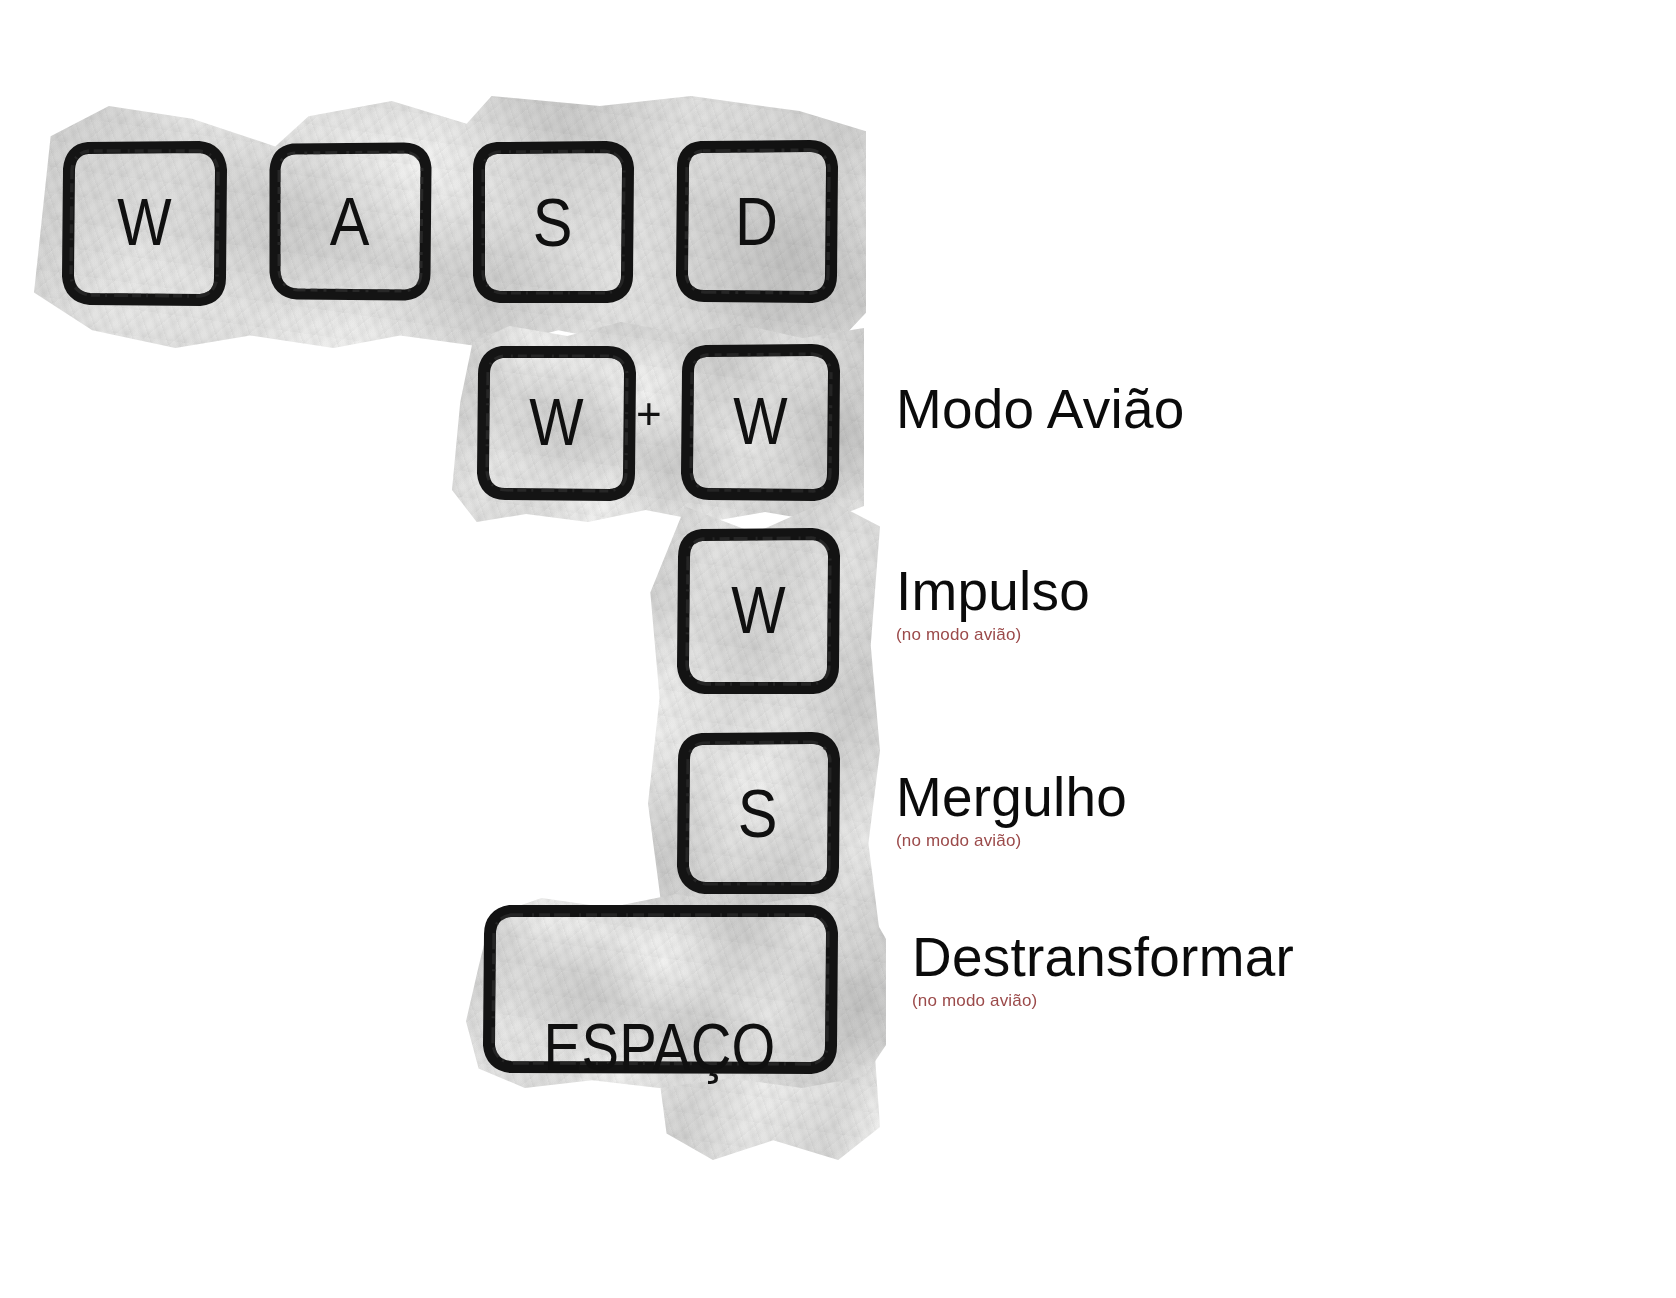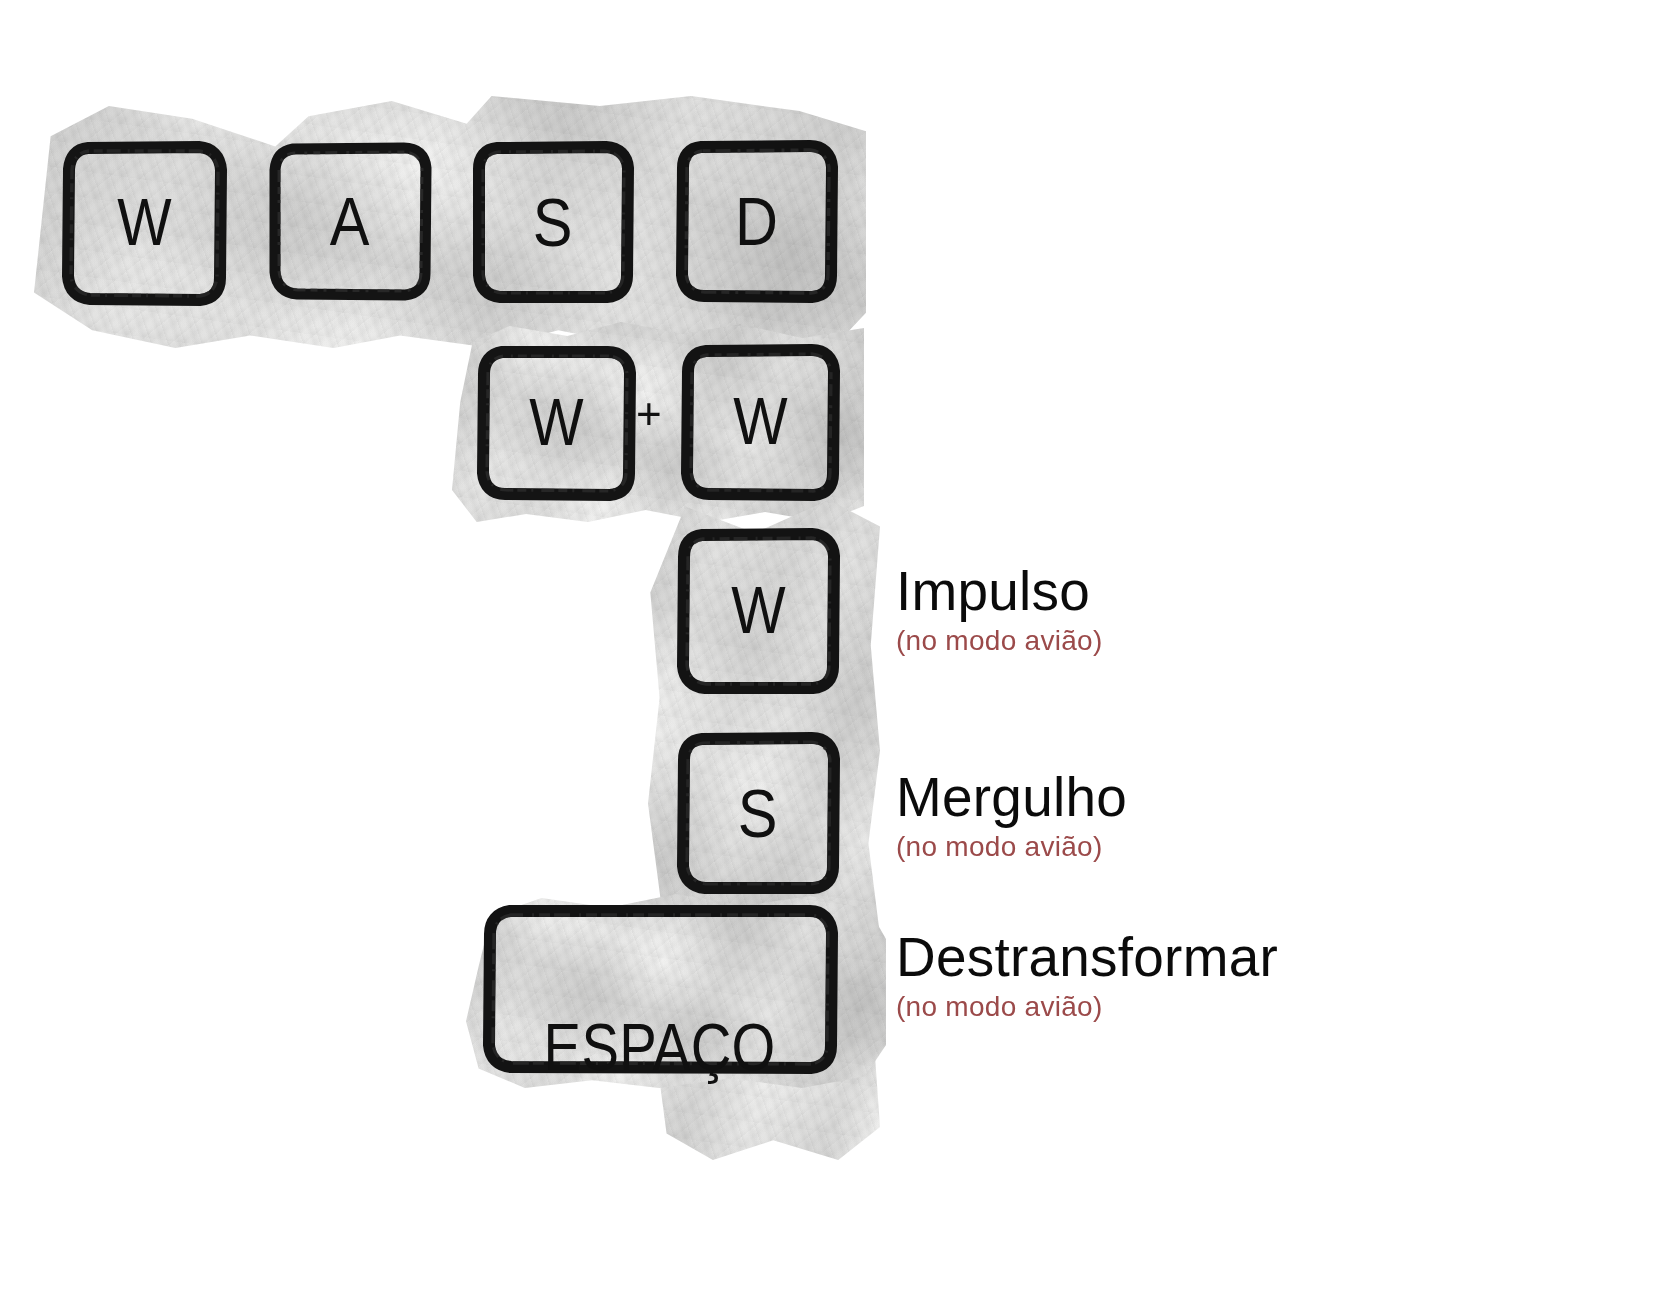--- a/index.html
+++ b/index.html
@@ -103,31 +103,31 @@
     font-weight:300;
     color:#0b0b0b;
     line-height:1.05;
     letter-spacing:.005em;
     white-space:nowrap;
     transform:scaleX(.98);
     transform-origin:left center;
   }
   .row .note{
     margin-top:4px;
-    font-size:28px;
+    font-size:17px;
     font-weight:400;
     color:#9b4a4a;
     letter-spacing:.01em;
     white-space:nowrap;
   }
   #row-0{top:196px;}
   #row-1{top:380px;}
   #row-2{top:562px;}
   #row-3{top:768px;}
-  #row-4{top:928px;}
+  #row-4{top:928px;margin-left:16px;}
 </style>
 </head>
 <body>
 
 <div id="stage">
 
   <div class="paper p-wasd"></div>
   <div class="paper p-mid"></div>
   <div class="paper p-column"></div>
   <div class="paper p-space"></div>
@@ -202,20 +202,23 @@
     <svg viewBox="0 0 356 174" preserveAspectRatio="none" aria-hidden="true">
       <path d="M28 9 C15 11 8 19 8 32 L7 143 C8 156 16 164 29 165 L329 166 C342 165 349 157 349 144 L350 31 C349 18 341 9 328 9 Z" fill="none" stroke="#131313" stroke-width="12" stroke-linejoin="round" stroke-linecap="round"></path>
       <path d="M29 13 C19 14 12 22 12 33 L11 142 C12 153 19 160 30 161 L328 162 C339 161 345 154 345 143 L346 32 C345 21 338 13 327 13 Z" fill="none" stroke="#2c2c2c" stroke-width="3.3" stroke-dasharray="11 5 2 9 16 4" opacity=".72"></path>
     </svg>
     <span class="glyph wide">ESPAÇO</span>
   </div>
 
   <div class="labels">
 
 
+    <div class="row" id="row-1">
+      <div class="title">Modo Avião</div>
+    </div>
 
     <div class="row" id="row-2">
       <div class="title">Impulso</div>
       <div class="note">(no modo avião)</div>
     </div>
 
     <div class="row" id="row-3">
       <div class="title">Mergulho</div>
       <div class="note">(no modo avião)</div>
     </div>

